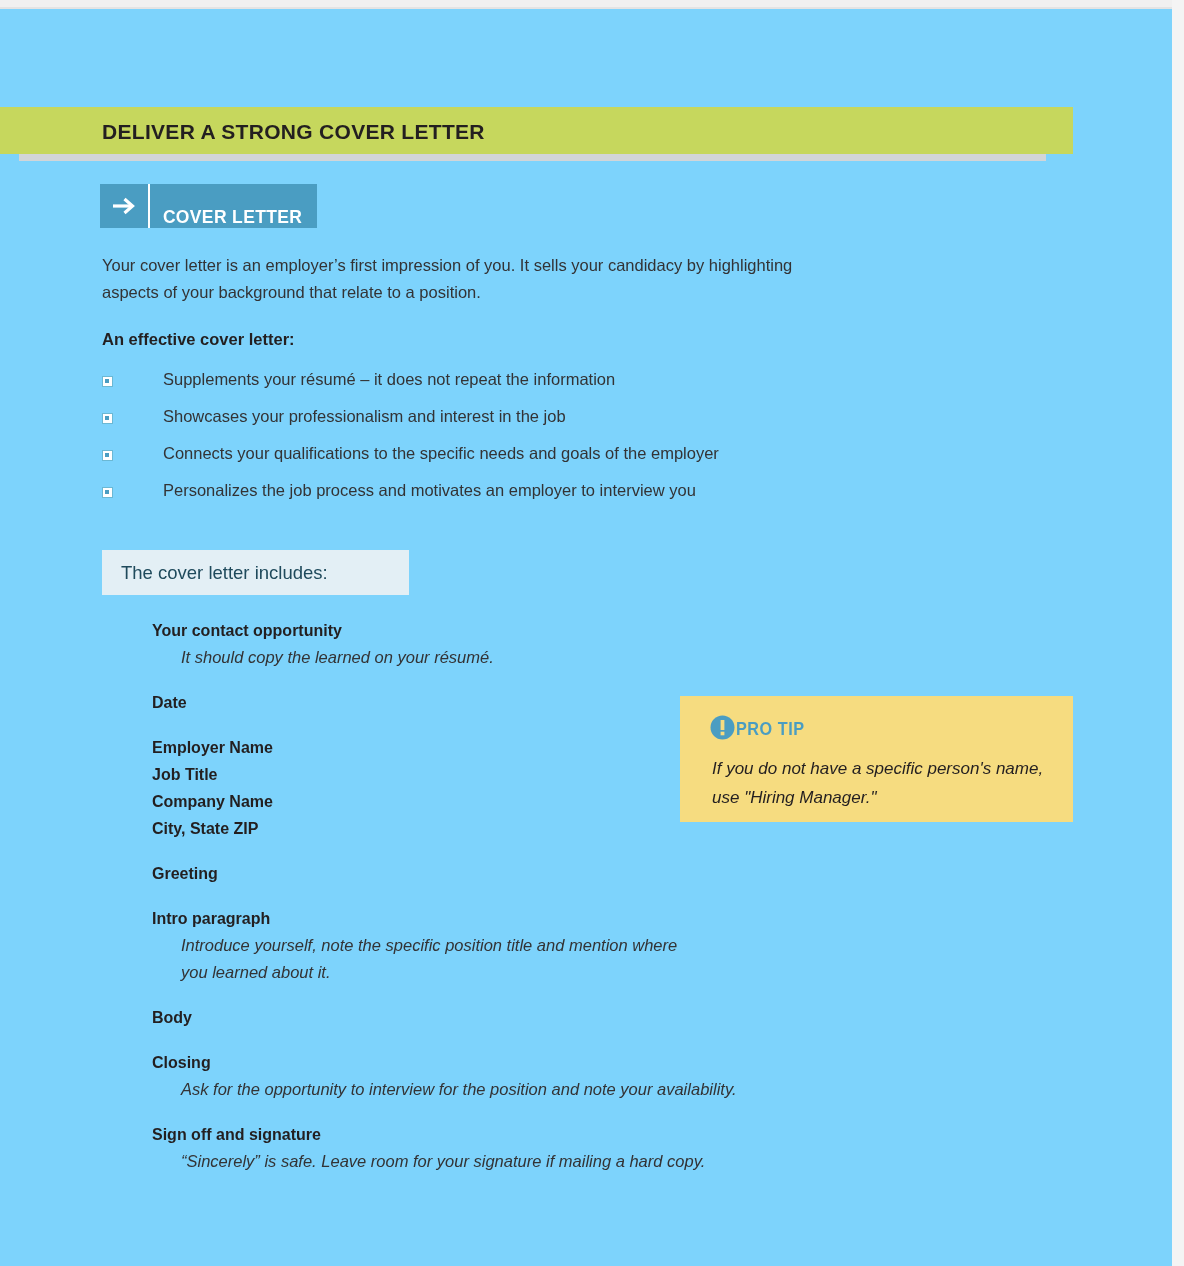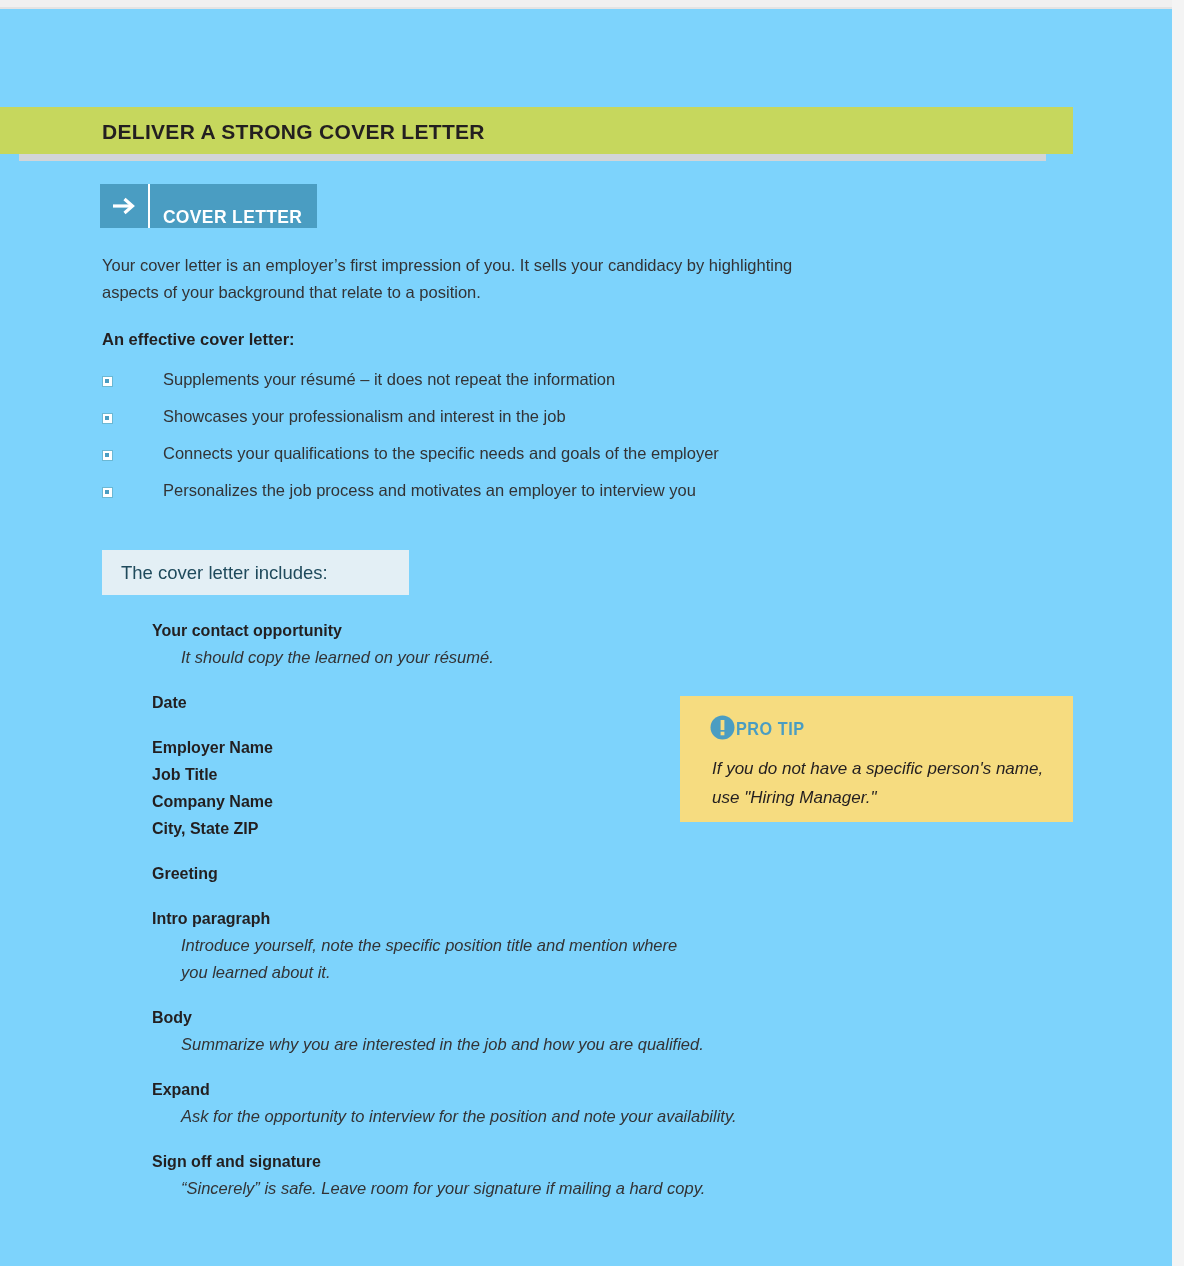--- a/index.html
+++ b/index.html
@@ -318,26 +318,25 @@
 
     <div class="struct-block">
       <div class="struct-term">Intro paragraph</div>
       <div class="struct-def">Introduce yourself, note the specific position title and mention where</div>
       <div class="struct-def">you learned about it.</div>
     </div>
     <div class="gap-22"></div>
 
     <div class="struct-block">
       <div class="struct-term">Body</div>
-      <div class="struct-def">Summarize why you are interested in the job and how you are qualified.</div>
-    </div>
-    <div class="gap-22"></div>
-
-    <div class="struct-block">
-      <div class="struct-term">Expand</div>
+    </div>
+    <div class="gap-22"></div>
+
+    <div class="struct-block">
+      <div class="struct-term">Closing</div>
       <div class="struct-def">Ask for the opportunity to interview for the position and note your availability.</div>
     </div>
     <div class="gap-22"></div>
 
     <div class="struct-block">
       <div class="struct-term">Sign off and signature</div>
       <div class="struct-def">“Sincerely” is safe. Leave room for your signature if mailing a hard copy.</div>
     </div>
 
   </div>

